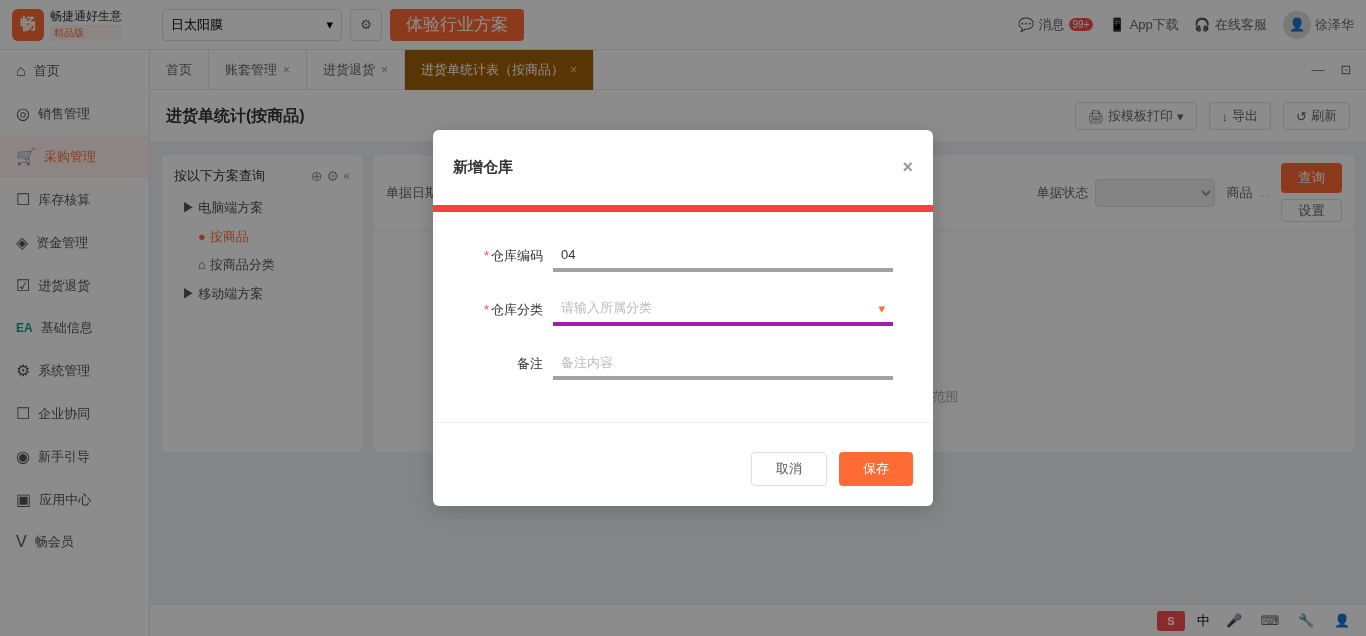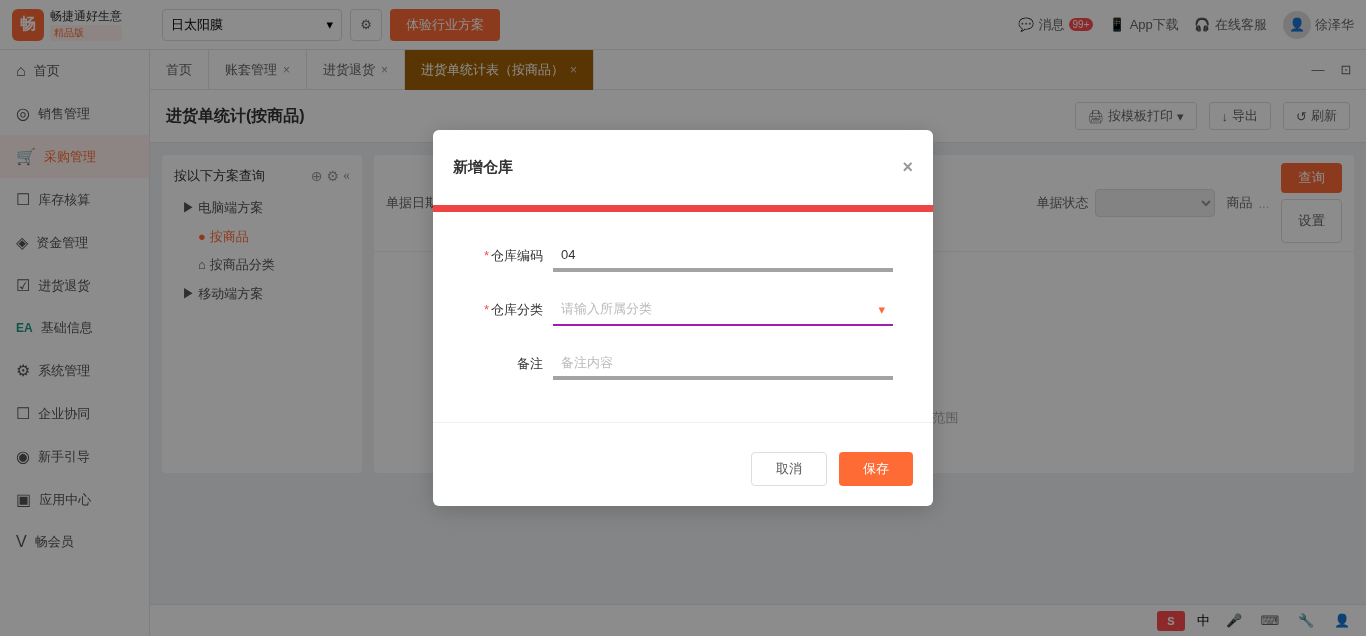--- a/index.html
+++ b/index.html
@@ -31,21 +31,21 @@
       padding: 0 8px; display: flex; align-items: center; justify-content: space-between;
       cursor: pointer; background: #fff;
     }
     .gear-btn {
       width: 32px; height: 32px; border: 1px solid #ddd; border-radius: 4px;
       display: flex; align-items: center; justify-content: center; cursor: pointer;
       color: #666;
     }
     .trial-btn {
       height: 32px; padding: 0 16px; background: #ff6b35; color: #fff;
-      border: none; border-radius: 4px; cursor: pointer; font-size: 13px;
+      border: none; border-radius: 4px; cursor: pointer; font-size: 17px;
     }
     .header-right { display: flex; align-items: center; gap: 16px; color: #666; font-size: 13px; }
     .msg-badge { position: relative; display: flex; align-items: center; gap: 4px; cursor: pointer; }
     .badge { background: #ff4d4f; color: #fff; font-size: 10px; padding: 1px 4px; border-radius: 8px; }
     .user-info { display: flex; align-items: center; gap: 4px; cursor: pointer; }
     .avatar { width: 28px; height: 28px; background: #ddd; border-radius: 50%; display: flex; align-items: center; justify-content: center; color: #666; }
 
     
     .sidebar {
       position: fixed; top: 50px; left: 0; bottom: 0; width: 150px;
@@ -103,21 +103,21 @@
     .tree-item { padding: 6px 8px; cursor: pointer; color: #555; font-size: 13px; }
     .tree-child { padding: 5px 8px 5px 24px; cursor: pointer; color: #555; font-size: 13px; display: flex; align-items: center; gap: 4px; }
     .tree-child.active { color: #ff6b35; }
 
     .right-panel { flex: 1; background: #fff; border-radius: 4px; }
     .filter-row { padding: 8px 12px; border-bottom: 1px solid #f0f0f0; display: flex; gap: 12px; align-items: center; }
     .filter-item { display: flex; align-items: center; gap: 6px; font-size: 13px; color: #666; }
     .filter-select { height: 28px; border: 1px solid #ddd; border-radius: 4px; padding: 0 8px; min-width: 120px; color: #999; }
 
     .query-btn { height: 30px; padding: 0 16px; background: #ff6b35; color: #fff; border: none; border-radius: 4px; cursor: pointer; }
-    .set-btn { height: 44px; padding: 0 16px; background: #fff; color: #666; border: 1px solid #ddd; border-radius: 4px; cursor: pointer; display: block; margin-top: 4px; }
+    .set-btn { height: 23px; padding: 0 16px; background: #fff; color: #666; border: 1px solid #ddd; border-radius: 4px; cursor: pointer; display: block; margin-top: 4px; }
 
     
     .empty-state { padding: 40px; text-align: center; color: #999; }
     .empty-tips { margin-top: 16px; text-align: left; display: inline-block; }
     .tip-item { display: flex; align-items: center; gap: 8px; margin: 6px 0; font-size: 13px; color: #aaa; }
     .tip-num { width: 18px; height: 18px; background: #ddd; border-radius: 50%; display: flex; align-items: center; justify-content: center; font-size: 11px; color: #999; }
 
     
     .overlay {
       position: fixed; top: 0; left: 0; right: 0; bottom: 0;
@@ -147,21 +147,21 @@
     .form-label.required::before {
       content: '*'; color: #ff4d4f; margin-right: 2px;
     }
     .form-input {
       flex: 1; height: 32px; border: none; border-bottom: 4px solid #a3a3a3;
       padding: 0 8px; font-size: 13px; outline: none; color: #333;
     }
     .form-input.active-border { border-bottom-color: #ff6b35; }
     .form-input::placeholder { color: #bbb; }
     .form-select-wrap {
-      flex: 1; height: 32px; border: none; border-bottom: 2px solid #a21caf;
+      flex: 1; height: 32px; border: none; border-bottom: 4px solid #a21caf;
       display: flex; align-items: center; justify-content: space-between;
       padding: 0 8px; cursor: pointer; color: #bbb; font-size: 13px;
     }
     .modal-footer {
       padding: 29px 20px 20px; display: flex; justify-content: flex-end; gap: 12px;
       border-top: 1px solid #f0f0f0;
     }
     .cancel-btn {
       height: 34px; padding: 0 24px; background: #fff; color: #555;
       border: 1px solid #ddd; border-radius: 4px; cursor: pointer; font-size: 13px;

